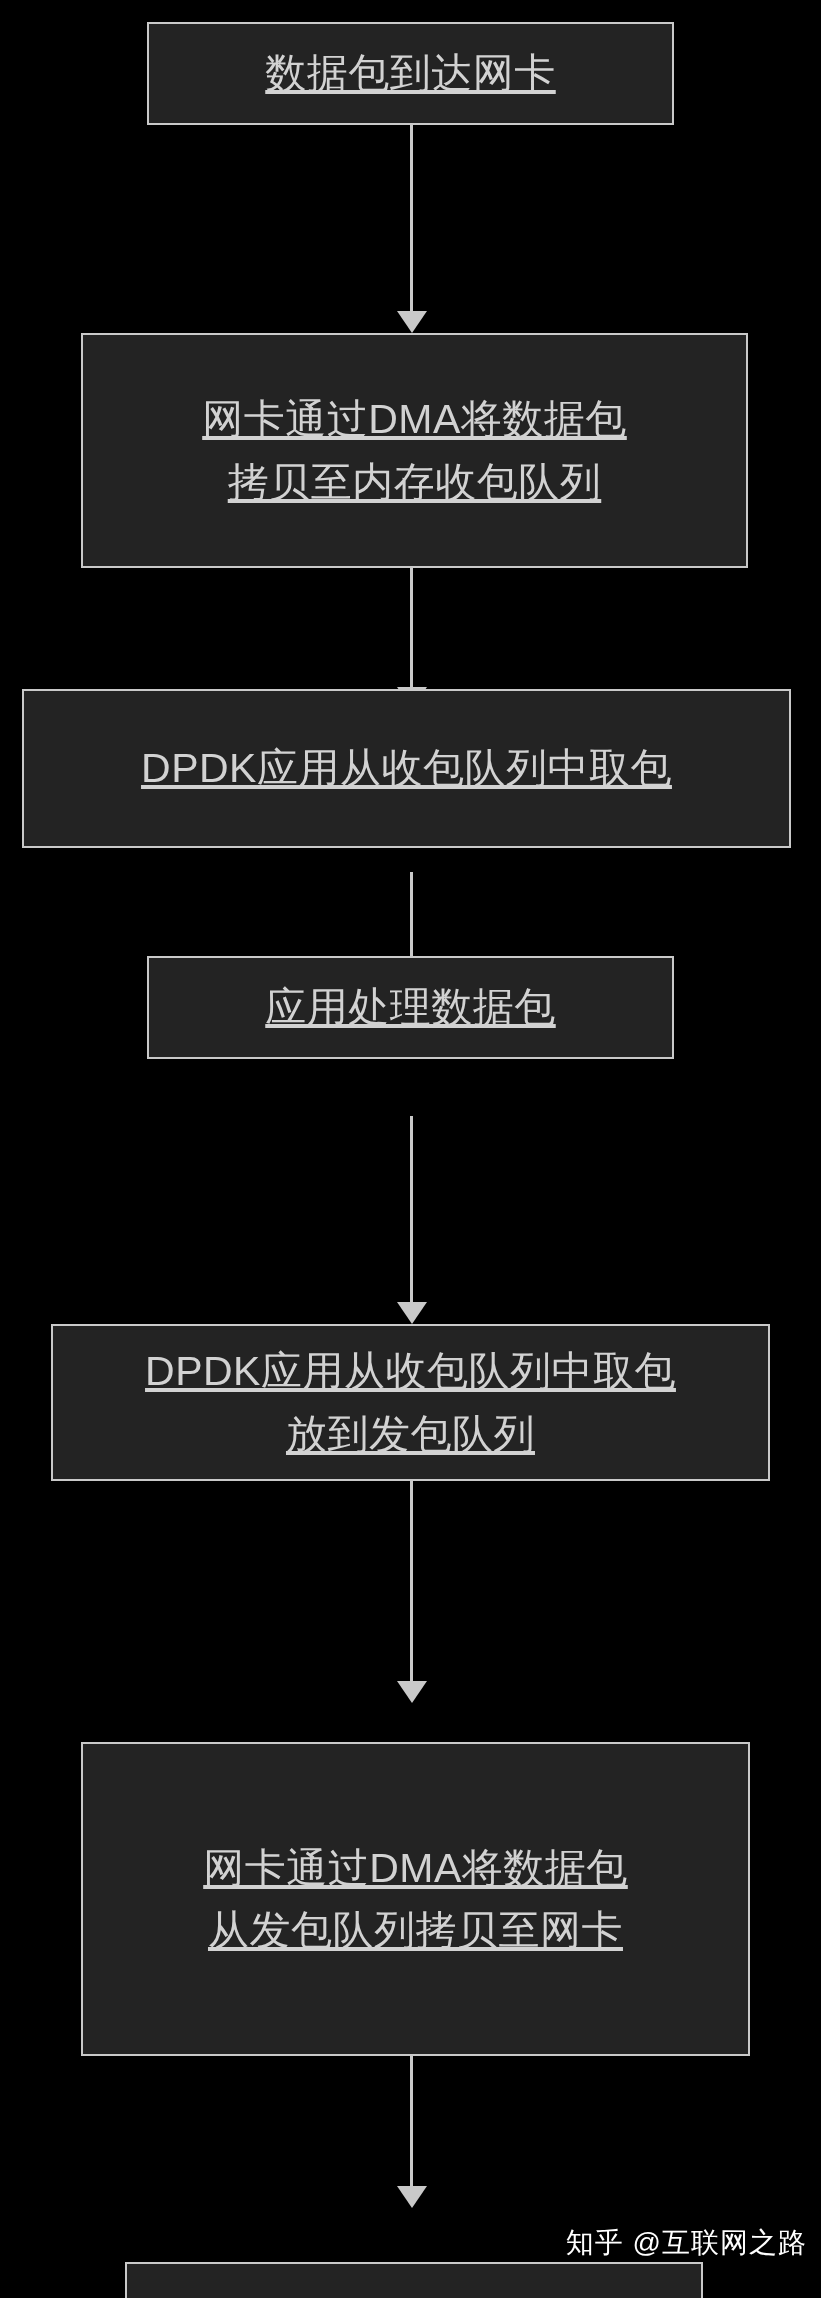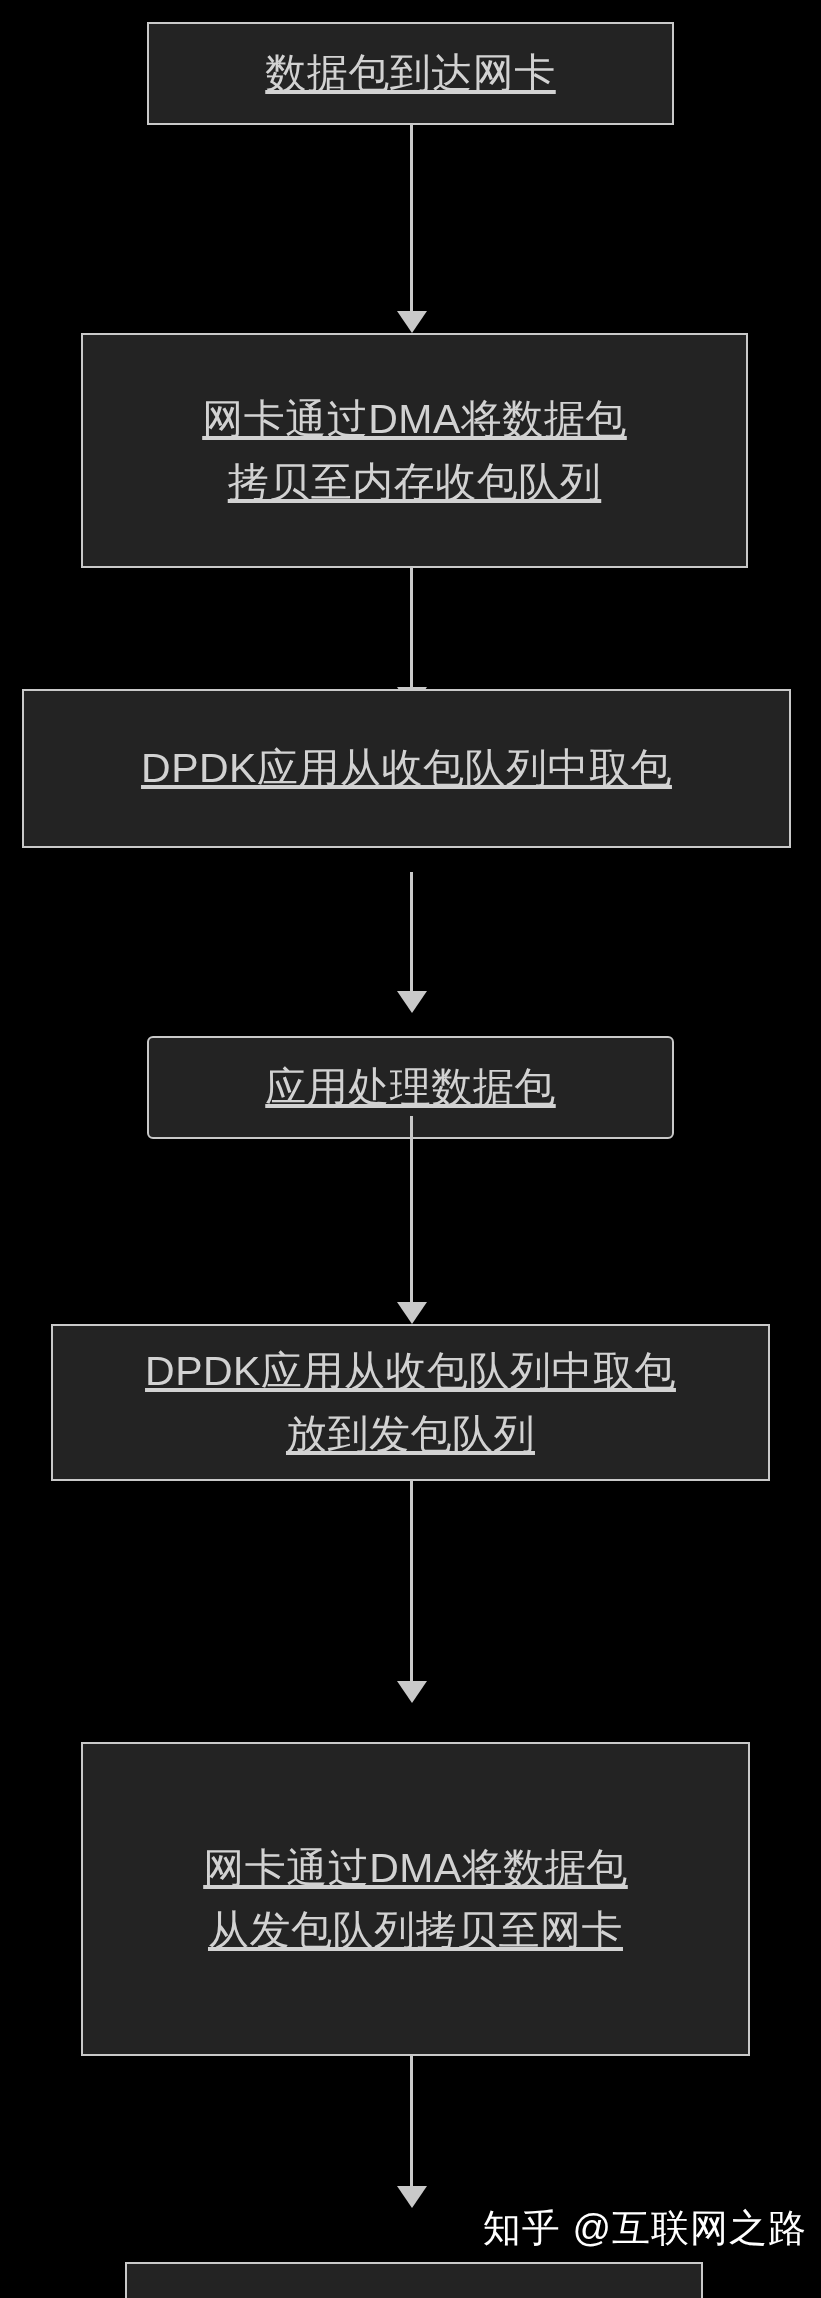--- a/index.html
+++ b/index.html
@@ -54,23 +54,23 @@
     width: 0;
     height: 0;
     border-left: 15px solid transparent;
     border-right: 15px solid transparent;
     border-top: 22px solid #c9c9c9;
     left: -13px;
   }
   #watermark {
     position: absolute;
     right: 14px;
-    bottom: 44px;
+    bottom: 36px;
     color: #ffffff;
-    font-size: 38px;
+    font-size: 28px;
     letter-spacing: 1px;
     white-space: nowrap;
   }
 </style>
 </head>
 <body>
 
 <div id="flow-canvas">
 
   <div class="node" style="left:147px; top:22px; width:527px; height:103px;">
@@ -94,21 +94,21 @@
 
   <div class="node" style="left:22px; top:689px; width:769px; height:159px;">
     <span class="node-label">DPDK应用从收包队列中取包</span>
   </div>
 
   <div class="connector" style="left:410px; top:872px; height:141px;">
     <div class="stem" style="height:121px;"></div>
     <div class="head" style="top:119px;"></div>
   </div>
 
-  <div class="node" style="left:147px; top:1036px; width:527px; height:103px;border-radius:6px;">
+  <div class="node" style="left:147px; top:956px; width:527px; height:103px;">
     <span class="node-label">应用处理数据包</span>
   </div>
 
   <div class="connector" style="left:410px; top:1116px; height:208px;">
     <div class="stem" style="height:188px;"></div>
     <div class="head" style="top:186px;"></div>
   </div>
 
   <div class="node" style="left:51px; top:1324px; width:719px; height:157px;">
     <span class="node-label">DPDK应用从收包队列中取包

